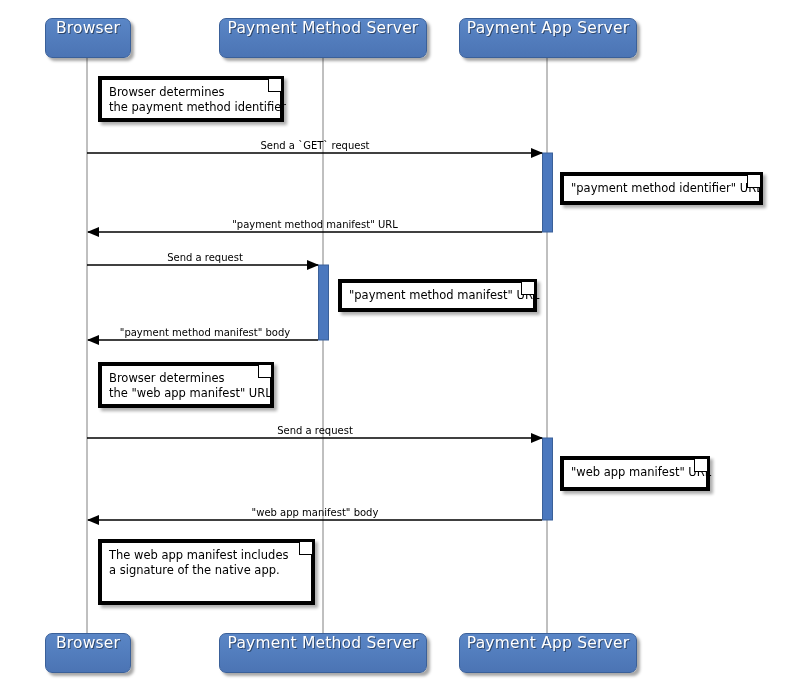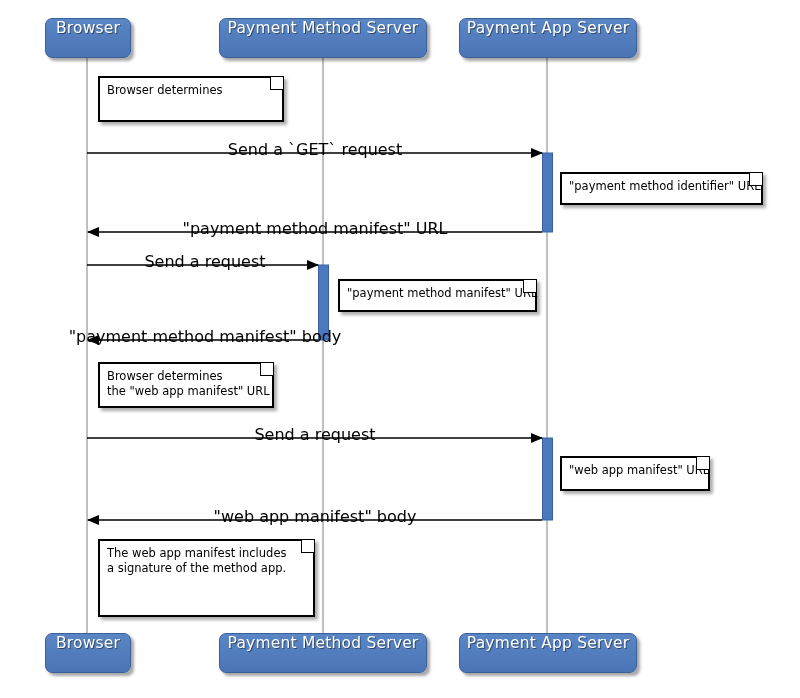--- a/index.html
+++ b/index.html
@@ -43,21 +43,21 @@
     text-shadow: 1px 1px 0 rgba(0,0,0,0.45);
     white-space: nowrap;
     z-index: 5;
   }
 
   
   .note {
     position: absolute;
     box-sizing: border-box;
     background: #ffffff;
-    border: 2px solid #000000;
+    border: 4px solid #000000;
     box-shadow: 3px 3px 3px rgba(0,0,0,0.32);
     font-size: 11.5px;
     color: #000000;
     line-height: 15px;
     padding: 5px 7px 4px 7px;
     z-index: 6;
   }
   .note .fold {
     position: absolute;
     top: -1px;
@@ -76,21 +76,21 @@
     width: 0;
     height: 0;
     border-left: 13px solid transparent;
     border-top: 13px solid #ffffff;
   }
   .note-text-line { display: block; white-space: nowrap; }
 
   
   .msg-label {
     position: absolute;
-    font-size: 16px;
+    font-size: 10px;
     color: #000000;
     white-space: nowrap;
     transform: translateX(-50%);
     z-index: 4;
   }
 </style>
 </head>
 <body>
 
 <div id="diagram-canvas">
@@ -146,20 +146,21 @@
       <div class="participant-box" style="left: 459px; top: 18px; width: 178px; height: 40px;">
         <span>Payment App Server</span>
       </div>
       <div class="participant-box" style="left: 459px; top: 633px; width: 178px; height: 40px;">
         <span>Payment App Server</span>
       </div>
       <div class="note" style="left: 98px; top: 76px; width: 186px; height: 46px;">
         <div class="fold-cover"></div>
         <div class="fold"></div>
         <span class="note-text-line">Browser determines</span>
+        <span class="note-text-line">the payment method identifier</span>
       </div>
       <div class="note" style="left: 560px; top: 172px; width: 203px; height: 33px;">
         <div class="fold-cover"></div>
         <div class="fold"></div>
         <span class="note-text-line">"payment method identifier" URL</span>
       </div>
       <div class="note" style="left: 338px; top: 279px; width: 199px; height: 33px;">
         <div class="fold-cover"></div>
         <div class="fold"></div>
         <span class="note-text-line">"payment method manifest" URL</span>
@@ -168,21 +169,21 @@
         <div class="fold-cover"></div>
         <div class="fold"></div>
         <span class="note-text-line">Browser determines</span>
         <span class="note-text-line">the "web app manifest" URL</span>
       </div>
       <div class="note" style="left: 560px; top: 456px; width: 150px; height: 35px;">
         <div class="fold-cover"></div>
         <div class="fold"></div>
         <span class="note-text-line">"web app manifest" URL</span>
       </div>
-      <div class="note" style="left: 98px; top: 539px; width: 217px; height: 78px;">
+      <div class="note" style="left: 98px; top: 539px; width: 217px; height: 66px;">
         <div class="fold-cover"></div>
         <div class="fold"></div>
         <span class="note-text-line">The web app manifest includes</span>
-        <span class="note-text-line">a signature of the method app.</span>
+        <span class="note-text-line">a signature of the native app.</span>
       </div>
     </div>
 
 </div>
 
 </body></html>

